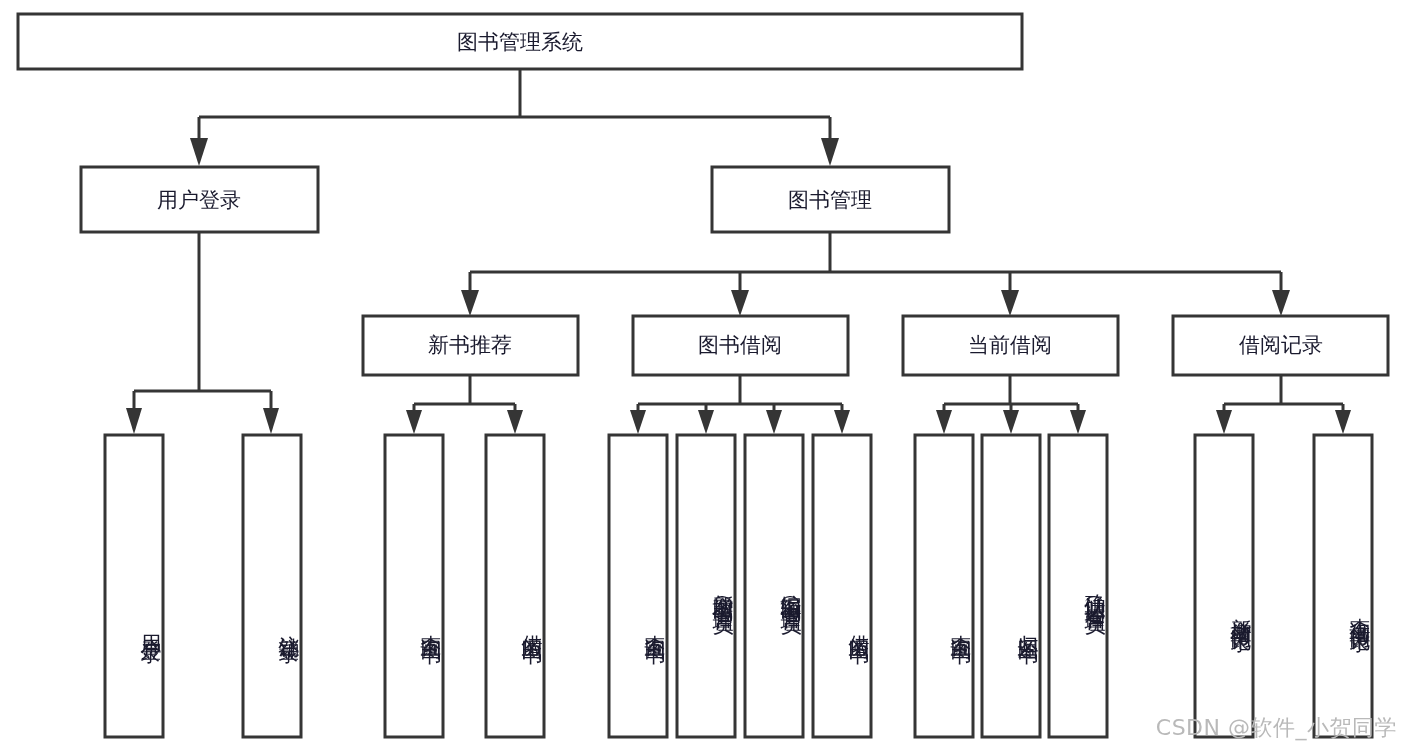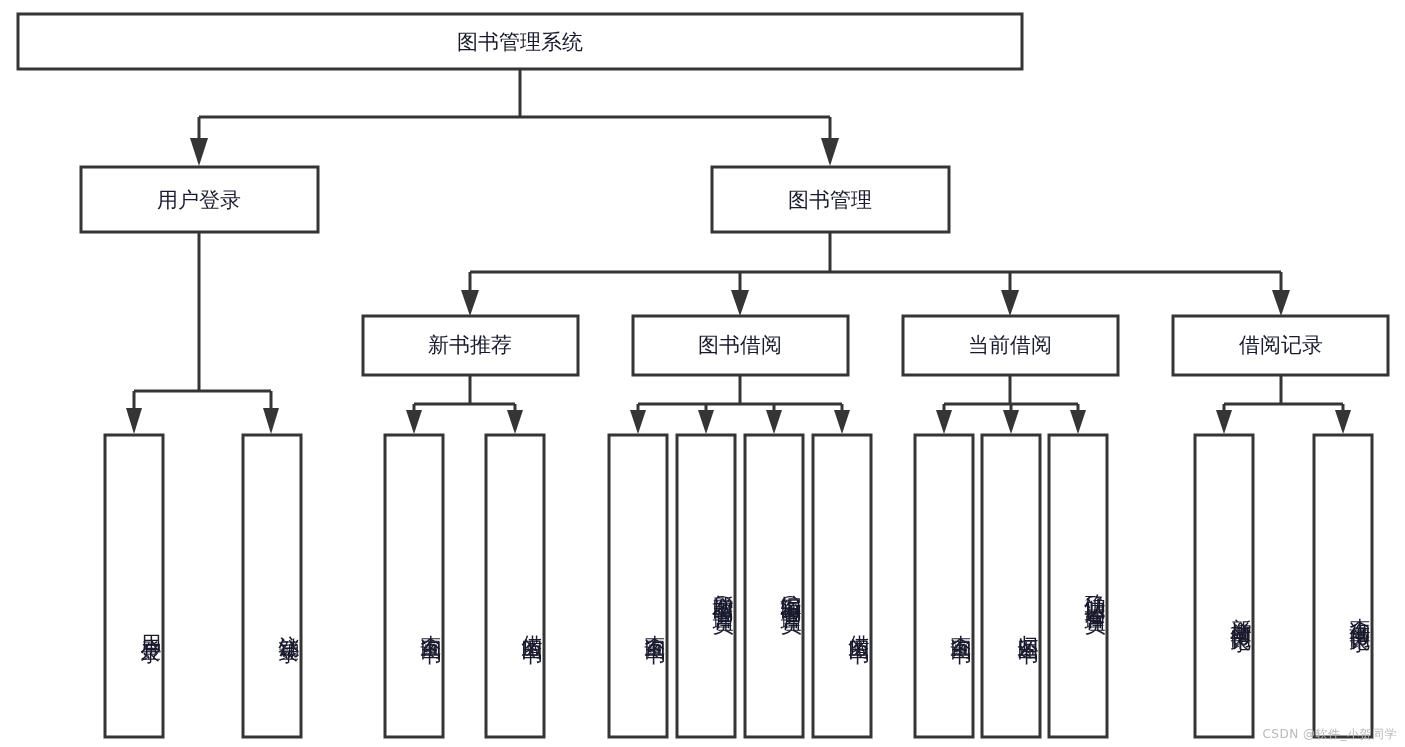--- a/index.html
+++ b/index.html
@@ -62,21 +62,21 @@
     align-items: flex-start;
     justify-content: center;
     white-space: nowrap;
     pointer-events: none;
   }
   .watermark {
     position: absolute;
     right: 8px;
     bottom: 4px;
     font-family: "DejaVu Sans", "Liberation Sans", sans-serif;
-    font-size: 12px;
+    font-size: 22px;
     color: #b9b9b9;
     letter-spacing: 0.5px;
     white-space: nowrap;
   }
 </style>
 </head>
 <body>
 
 <div id="diagram-root">
 

